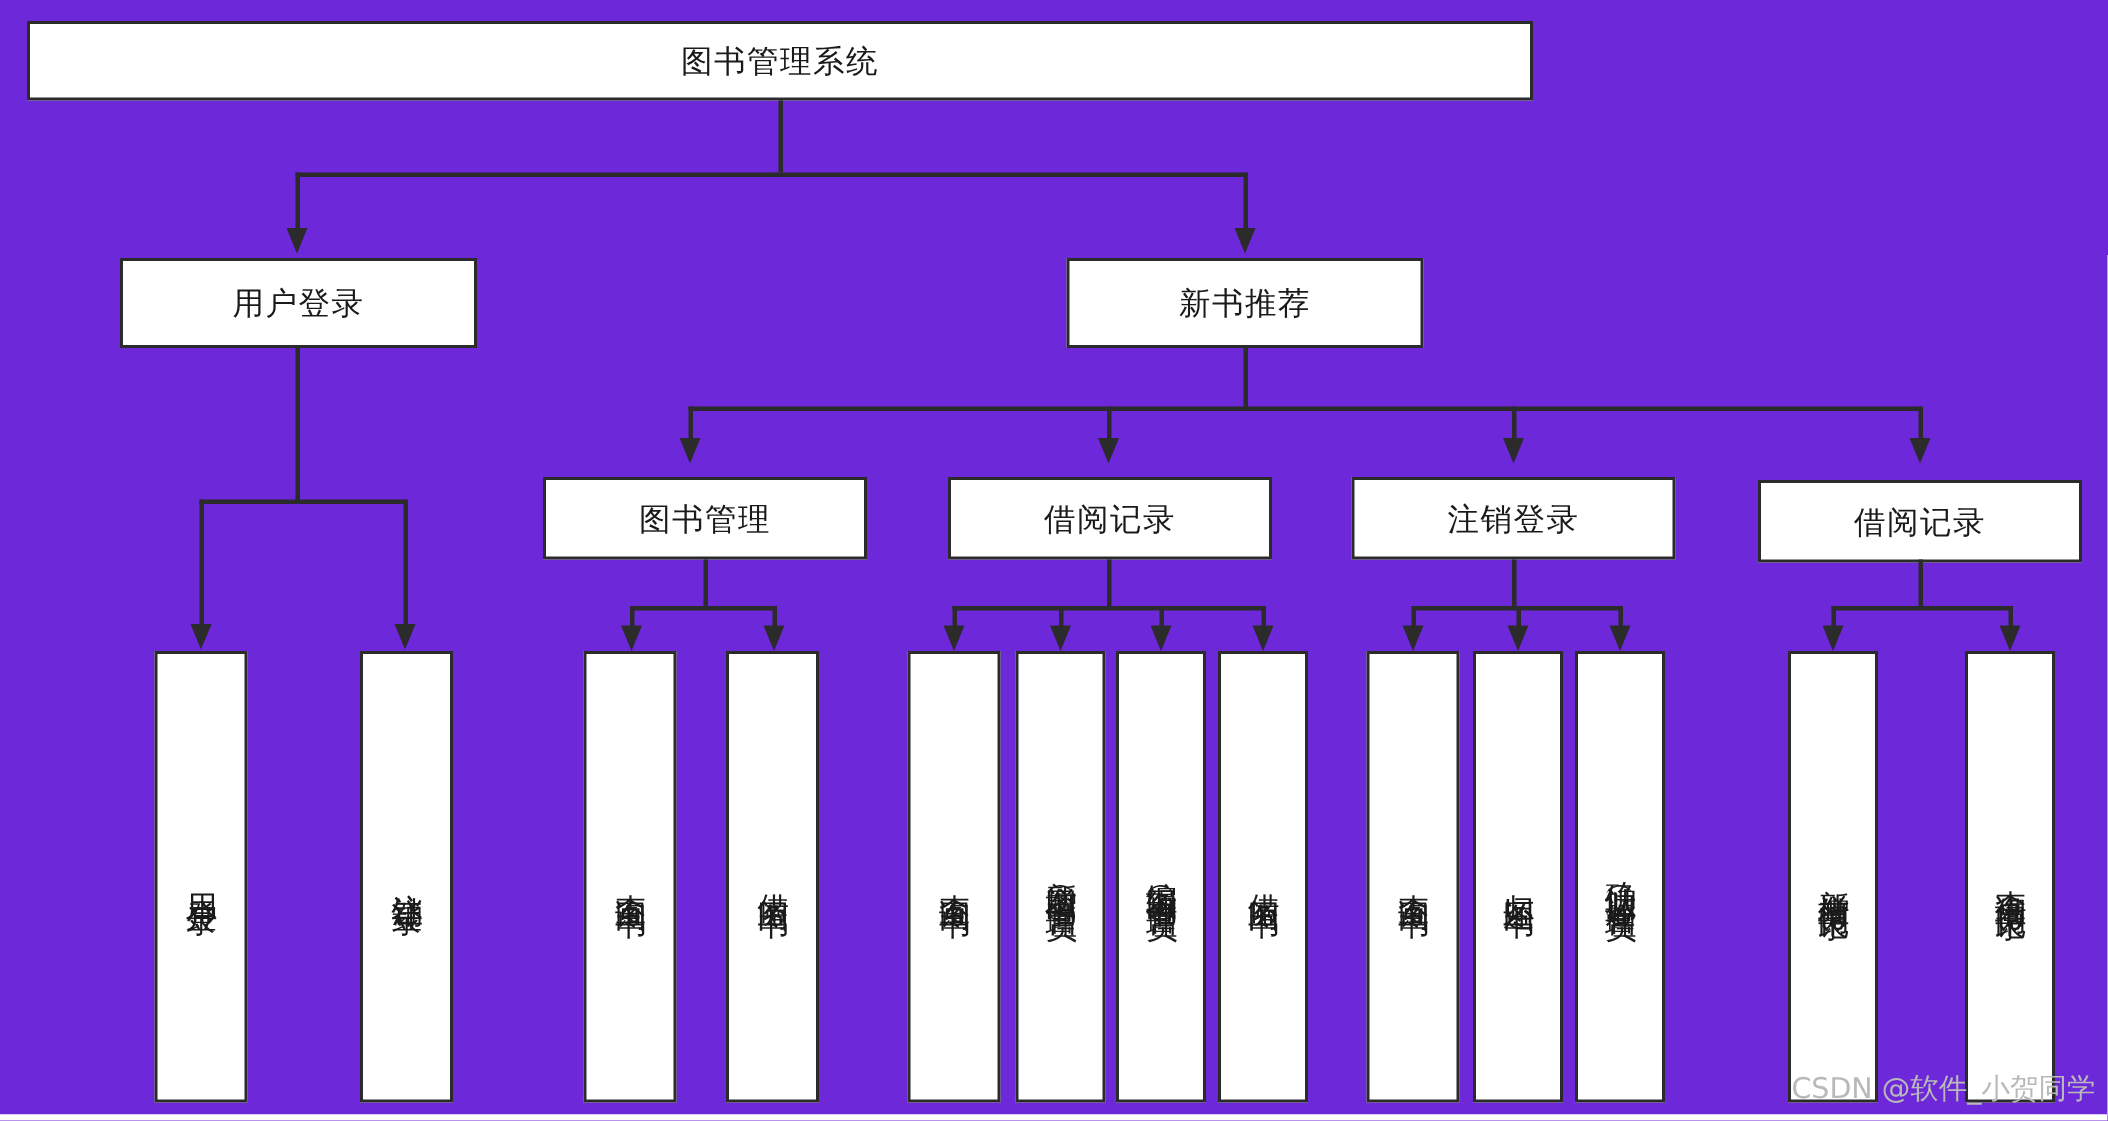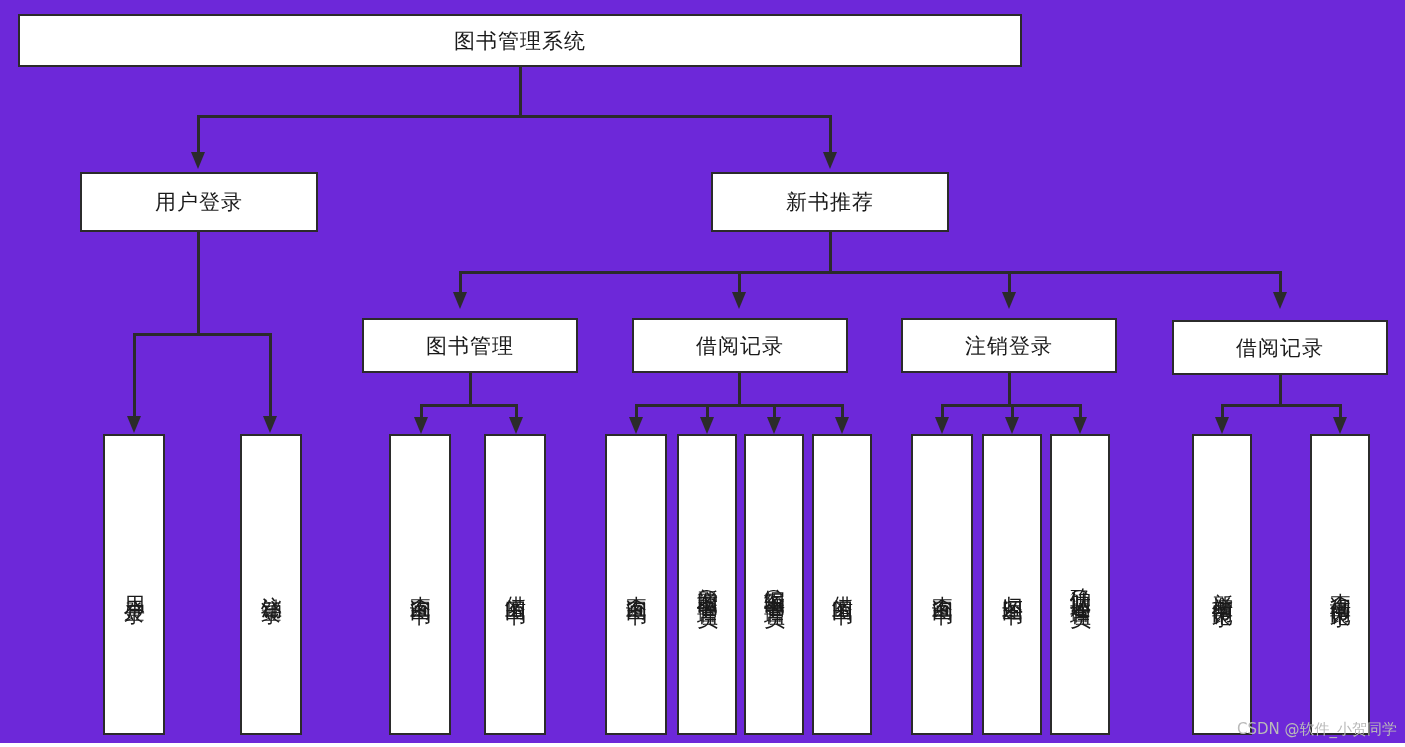--- a/index.html
+++ b/index.html
@@ -59,21 +59,21 @@
     height: 0;
     border-left: 7px solid transparent;
     border-right: 7px solid transparent;
     border-top: 17px solid #2b2b2b;
   }
   
   #watermark {
     position: absolute;
     right: 8px;
     bottom: 4px;
-    font-size: 15px;
+    font-size: 19px;
     color: #b9b9b9;
     white-space: nowrap;
     font-family: "DejaVu Sans", "Liberation Sans", sans-serif;
   }
 </style>
 </head>
 <body>
 
 <div id="canvas">
 

